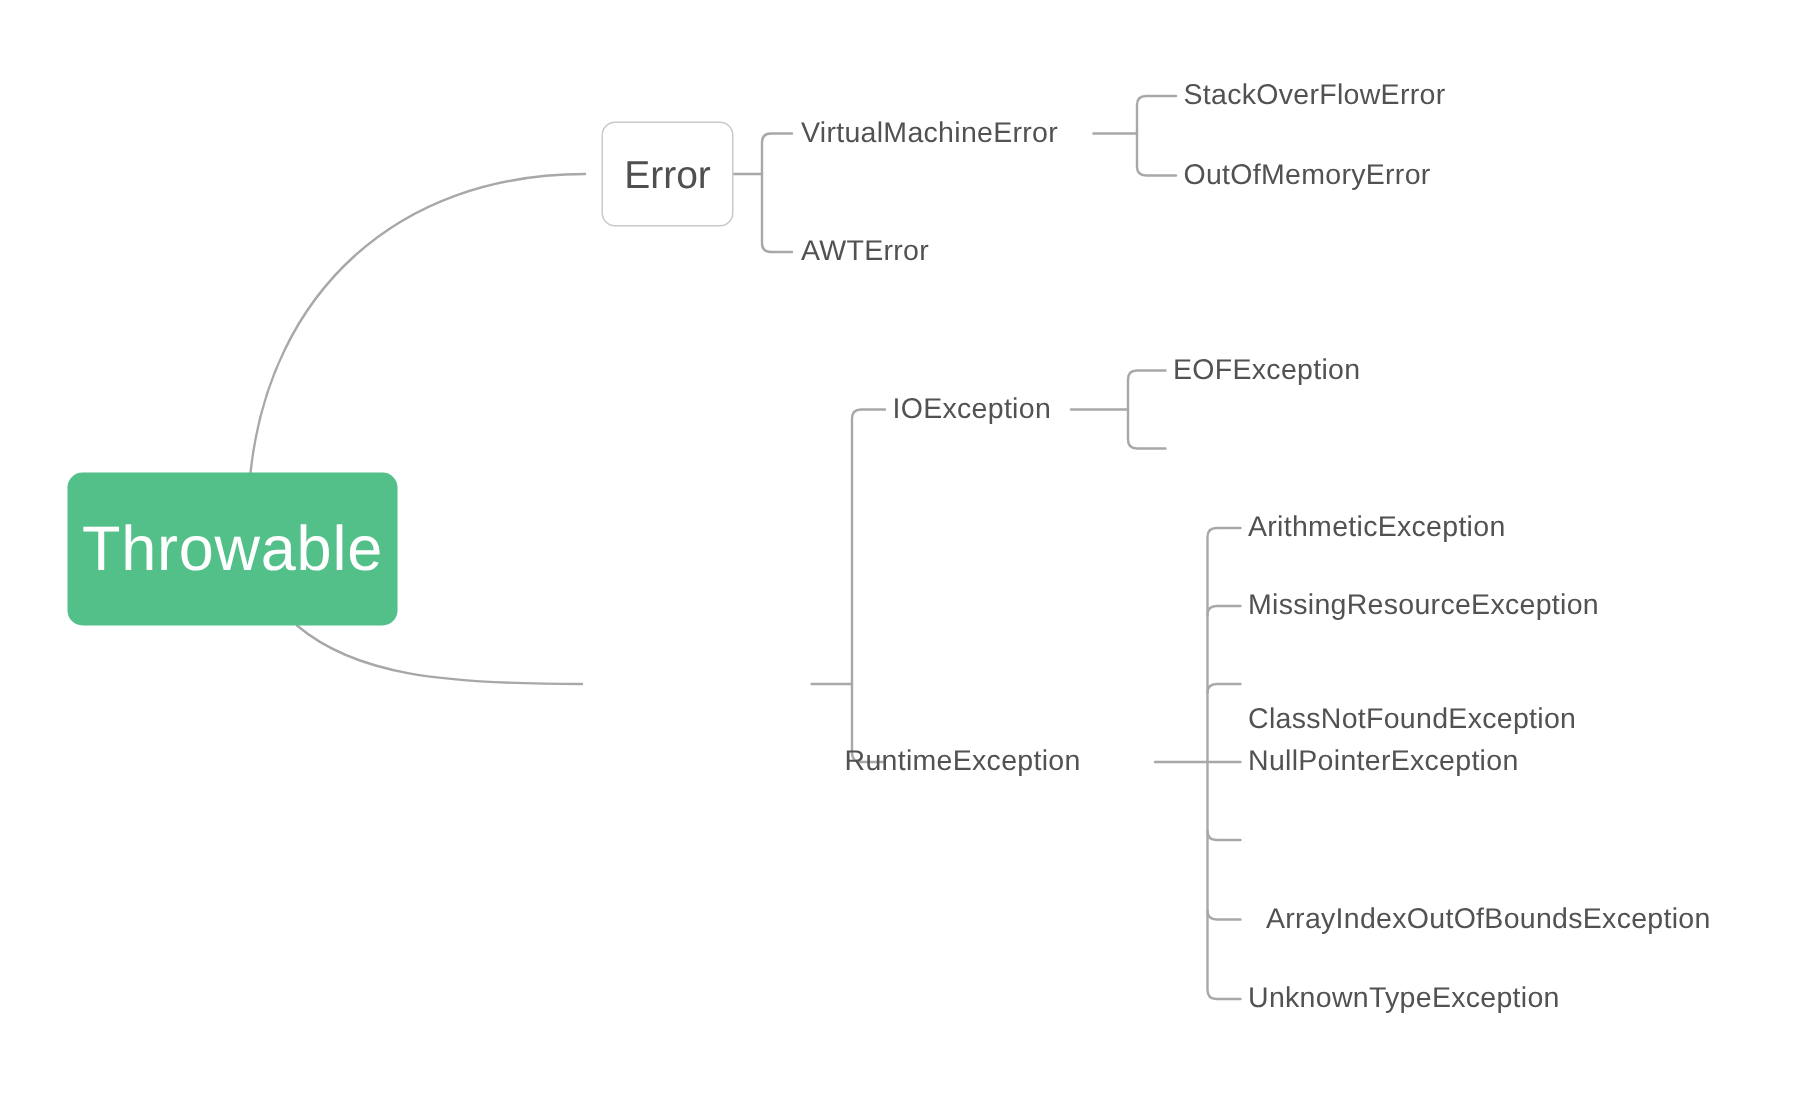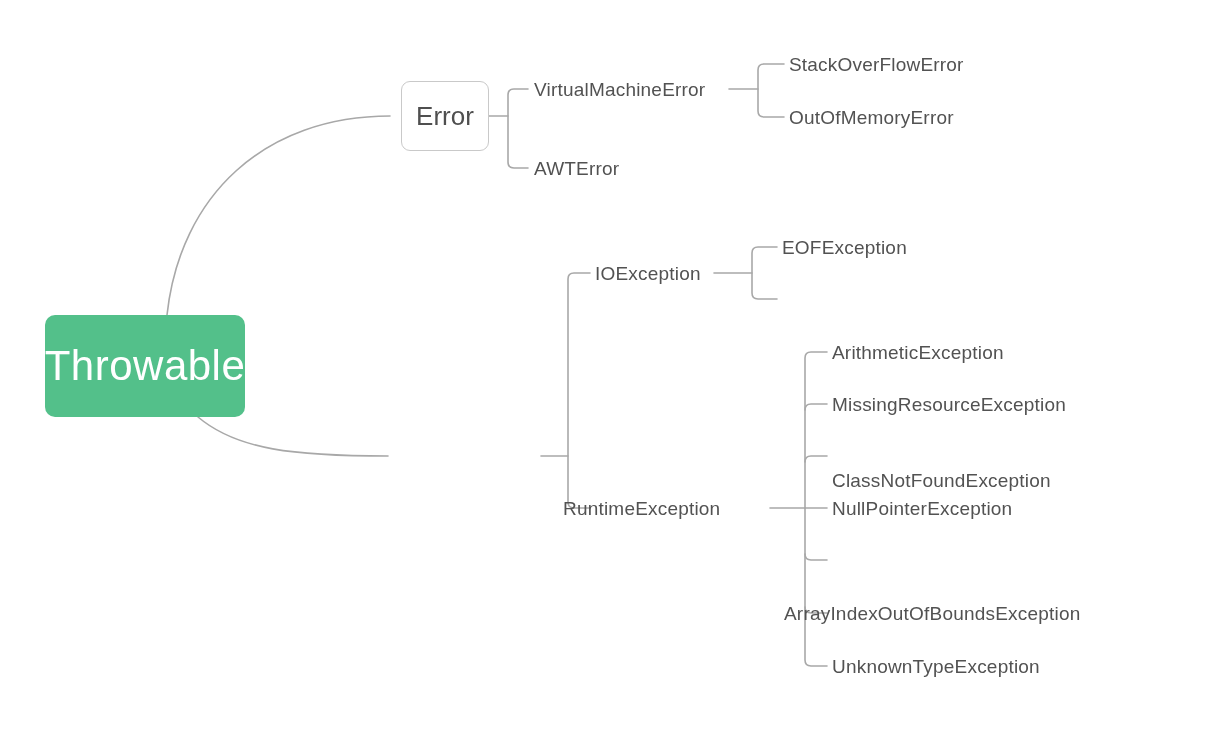--- a/index.html
+++ b/index.html
@@ -11,21 +11,21 @@
     --box-border:#c9c9c9;
     --label-text:#525252;
   }
   *{margin:0;padding:0;box-sizing:border-box;}
   html,body{width:1212px;height:731px;overflow:hidden;background:var(--canvas-bg);
     font-family:"Liberation Sans","DejaVu Sans",sans-serif;}
   .canvas{position:relative;width:1212px;height:731px;background:var(--canvas-bg);}
   .edges{position:absolute;left:0;top:0;width:1212px;height:731px;}
   .edges path{fill:none;stroke:var(--branch-line);stroke-width:1.6;stroke-linecap:round;}
   .topic-root{
-    position:absolute;left:45px;top:315px;width:200px;height:102px;
+    position:absolute;left:45px;top:315px;width:220px;height:102px;
     background:var(--root-bg);border-radius:10px;
     display:flex;align-items:center;justify-content:center;
     color:var(--root-text);font-size:42px;letter-spacing:.5px;cursor:pointer;
   }
   .topic-box{
     position:absolute;background:var(--box-bg);
     border:1.4px solid var(--box-border);border-radius:9px;
     display:flex;align-items:center;justify-content:center;
     color:#4f4f4f;font-size:26px;cursor:pointer;
   }
@@ -77,16 +77,16 @@
   <div class="label" style="left:789px;top:117px">OutOfMemoryError</div>
 
   <div class="label" style="left:595px;top:273px">IOException</div>
   <div class="label" style="left:782px;top:247px">EOFException</div>
 
   <div class="label" style="left:563px;top:508px">RuntimeException</div>
   <div class="label" style="left:832px;top:352px">ArithmeticException</div>
   <div class="label" style="left:832px;top:404px">MissingResourceException</div>
   <div class="label" style="left:832px;top:480px">ClassNotFoundException</div>
   <div class="label" style="left:832px;top:508px">NullPointerException</div>
-  <div class="label" style="left:784px;top:613px">ArrayIndexOutOfBoundsException</div>
+  <div class="label" style="left:844px;top:613px">ArrayIndexOutOfBoundsException</div>
   <div class="label" style="left:832px;top:666px">UnknownTypeException</div>
 
 </div>
 
 </body></html>

